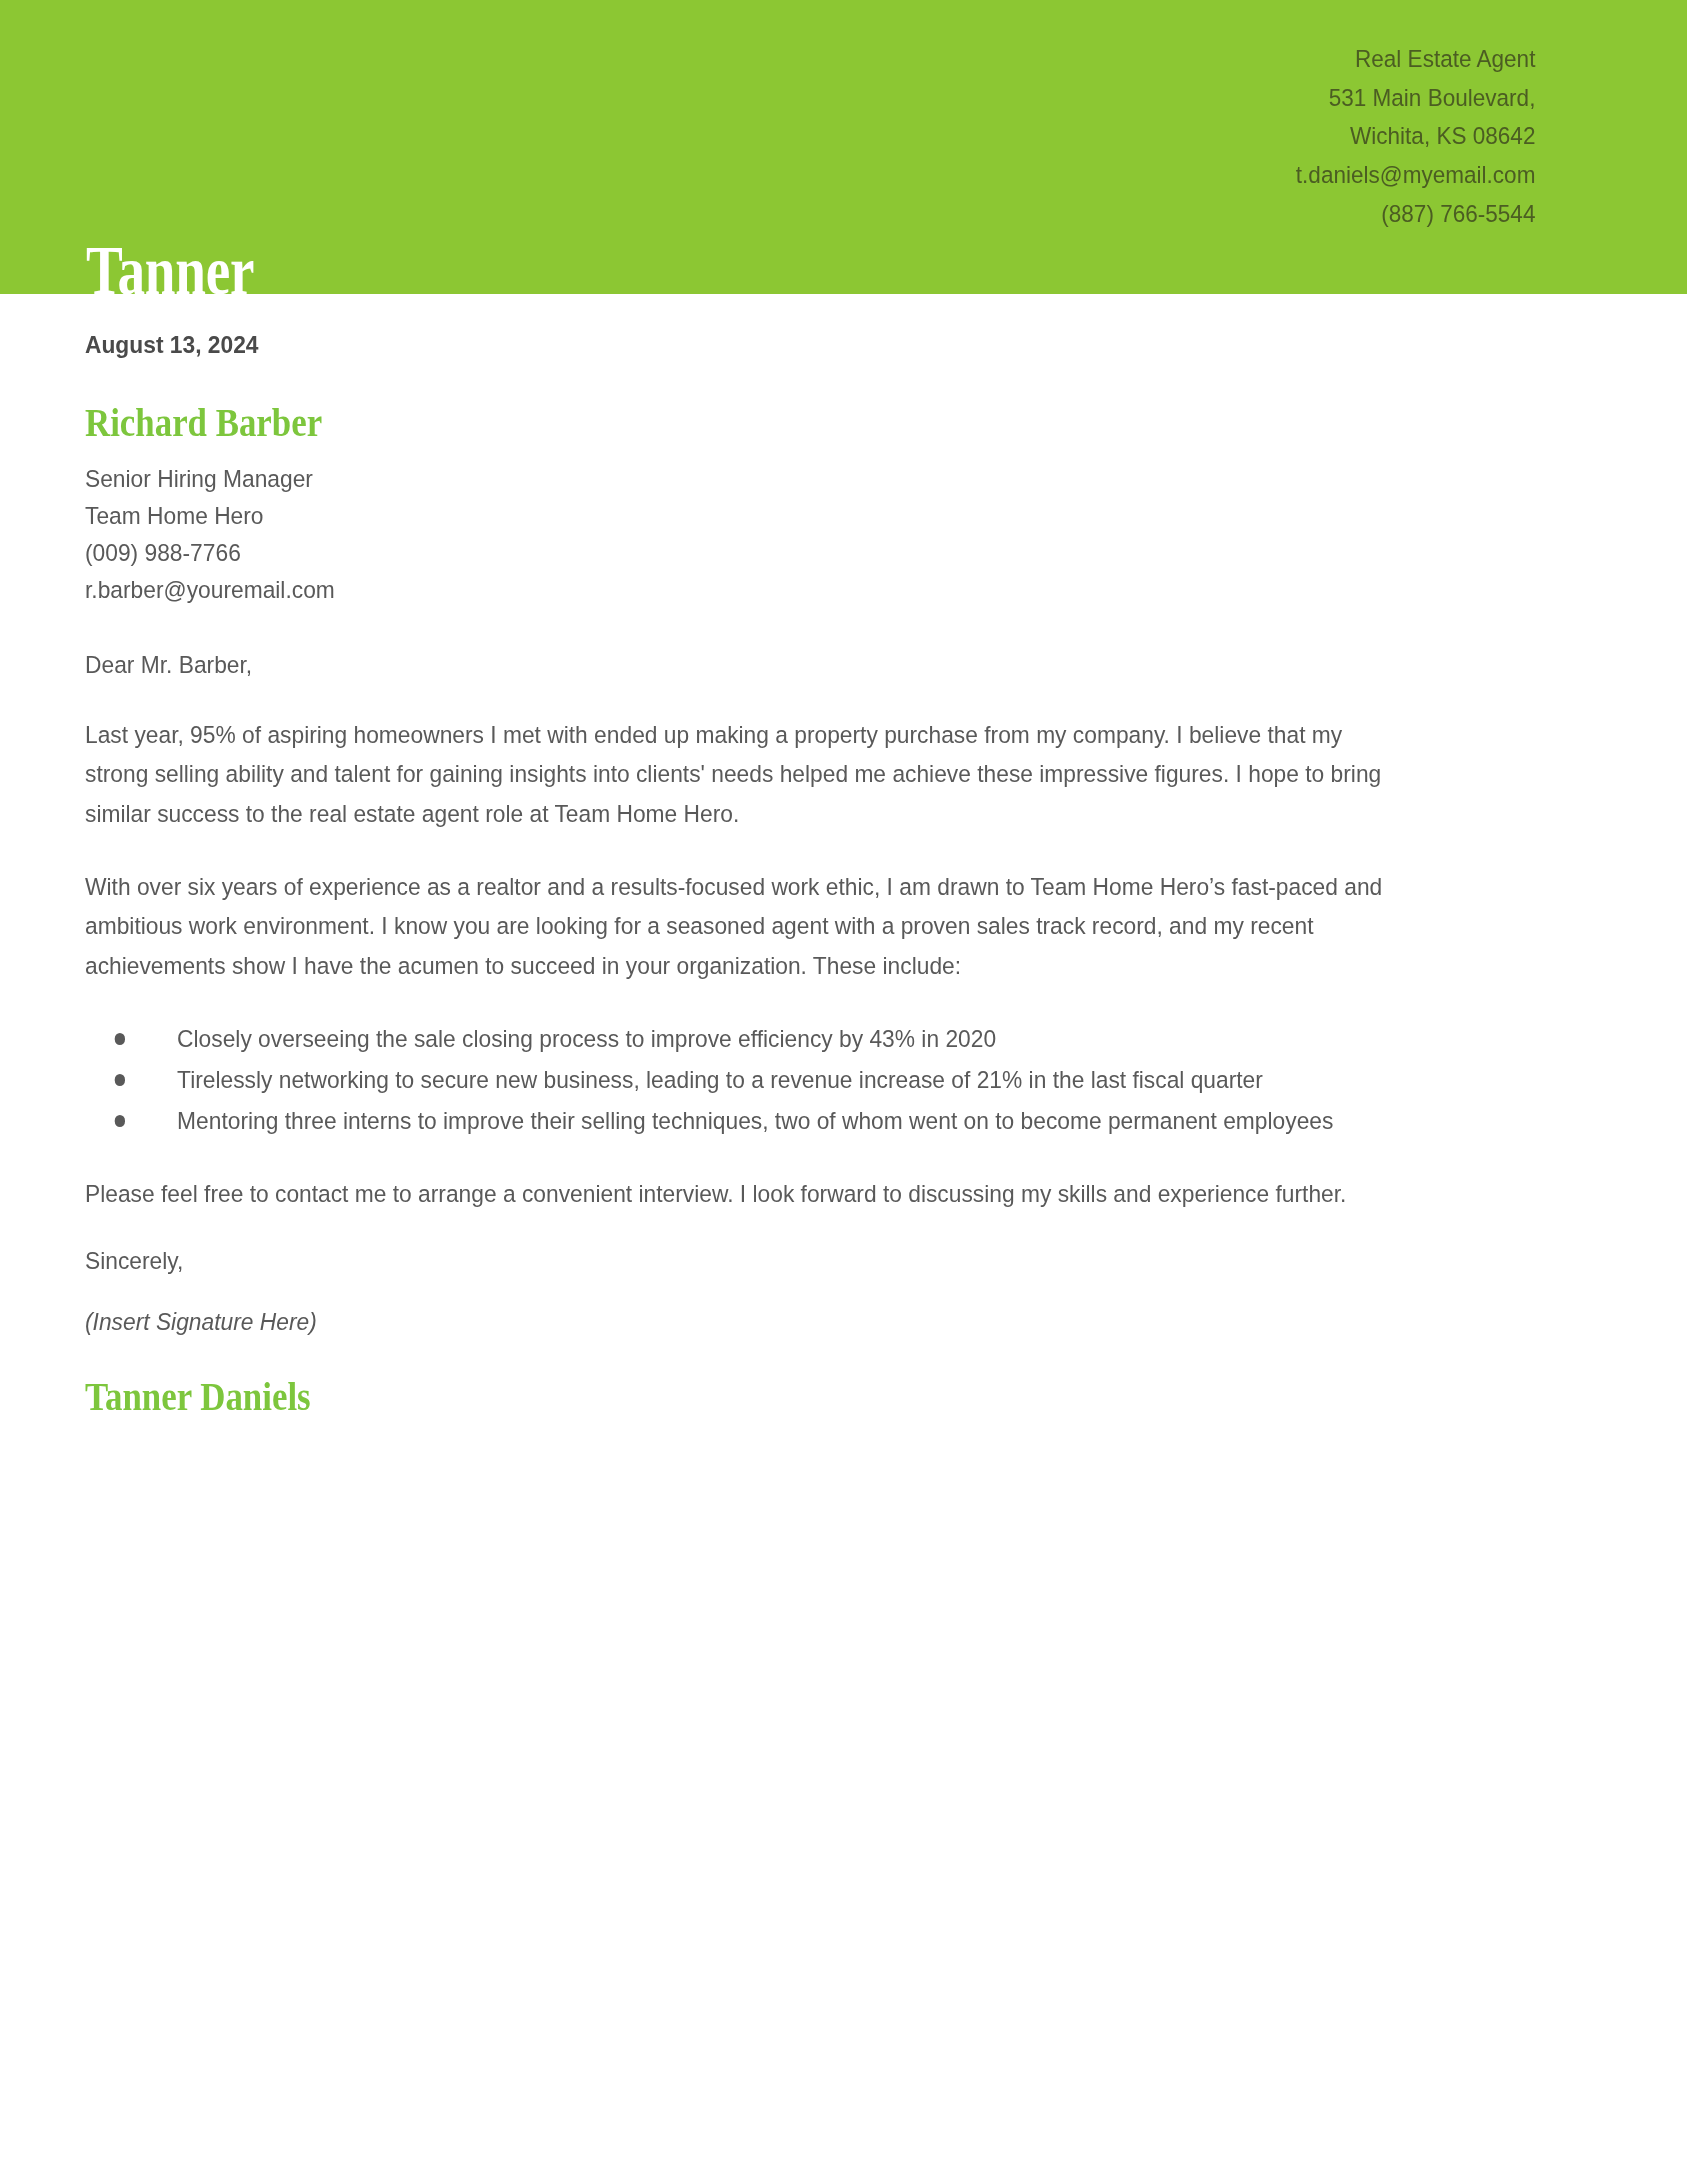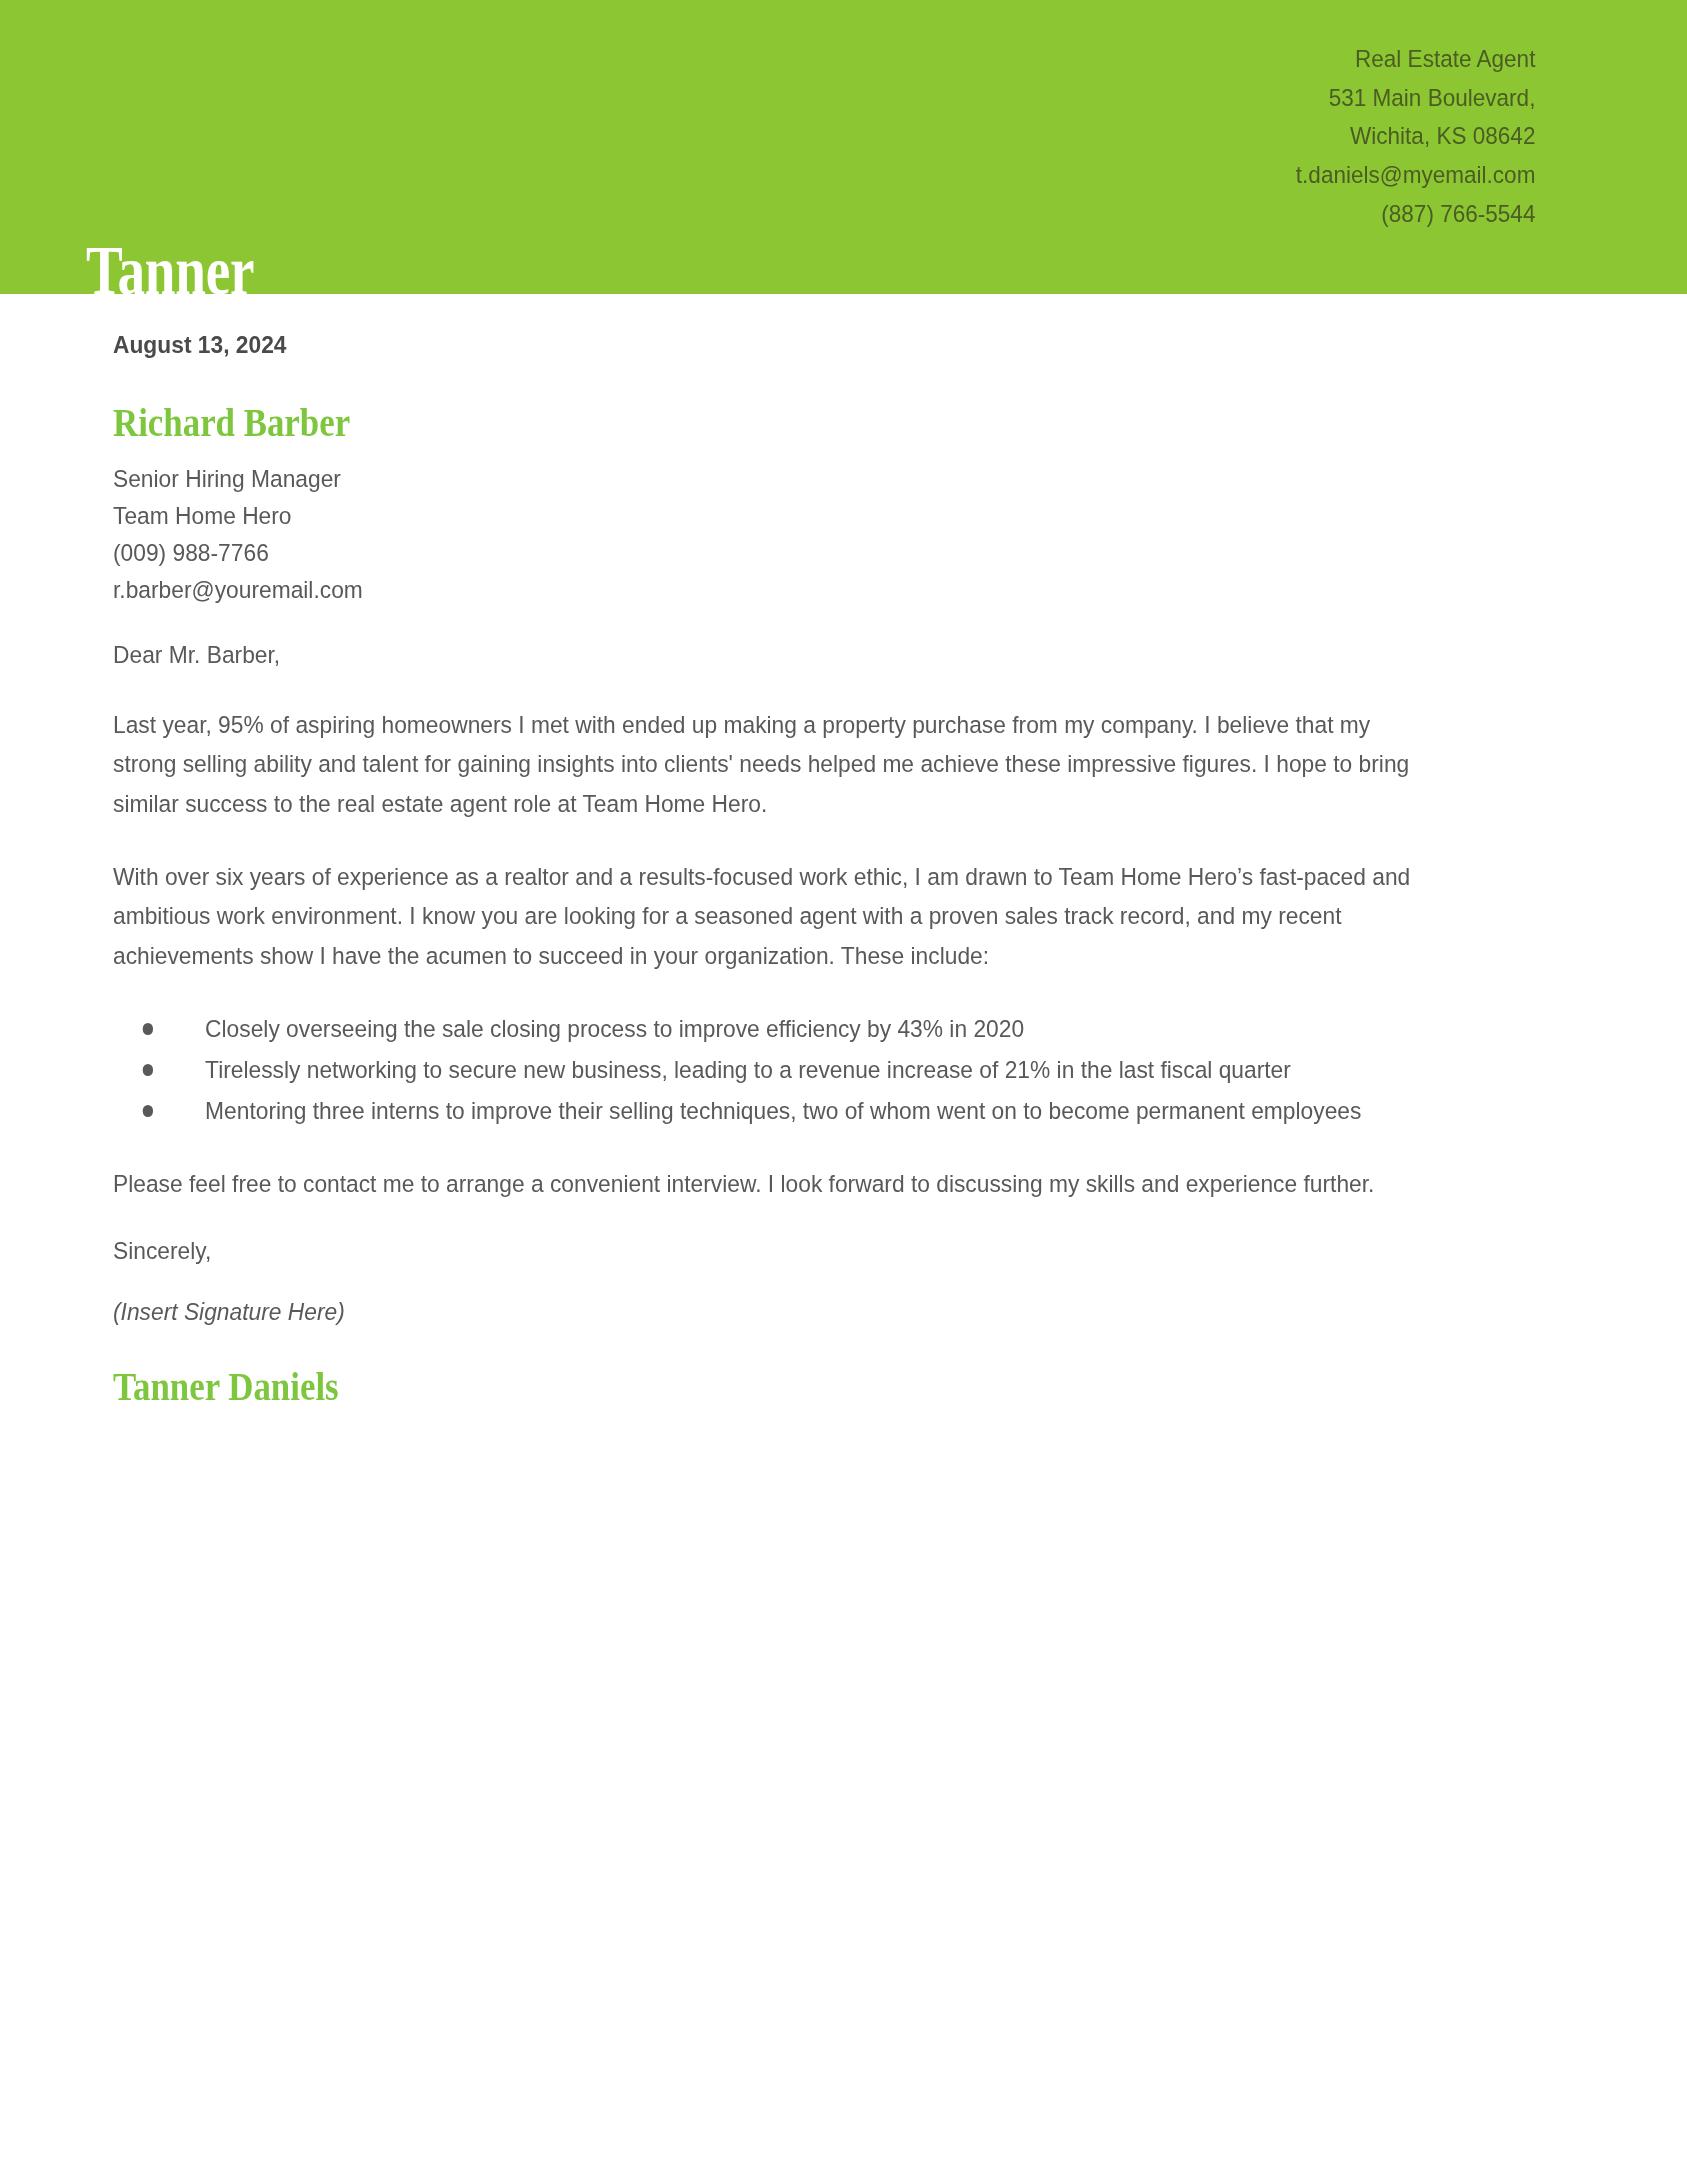--- a/index.html
+++ b/index.html
@@ -63,21 +63,21 @@
     transform-origin: right top;
   }
   .header-contact .contact-line {
     display: block;
     white-space: nowrap;
   }
 
   
   .letter-body {
     position: absolute;
-    left: 113px;
+    left: 85px;
     top: 331px;
     width: 1446px;
     color: #595959;
   }
 
   .letter-date {
     font-family: "Liberation Sans", sans-serif;
     font-weight: bold;
     font-size: 24.5px;
     color: #4a4a4a;
@@ -92,21 +92,21 @@
     font-size: 41px;
     color: #7DC63D;
     margin: 0 0 14.6px 0;
     line-height: 1.1;
     transform: scaleX(0.85);
     transform-origin: left top;
     white-space: nowrap;
   }
 
   .recipient-block {
-    margin: 0 0 32px 0;
+    margin: 0 0 42px 0;
   }
   .recipient-block .rline {
     display: block;
     font-family: "Liberation Sans", sans-serif;
     font-size: 24.5px;
     line-height: 1.52;
     color: #595959;
     transform: scaleX(0.93);
     transform-origin: left top;
     white-space: nowrap;

